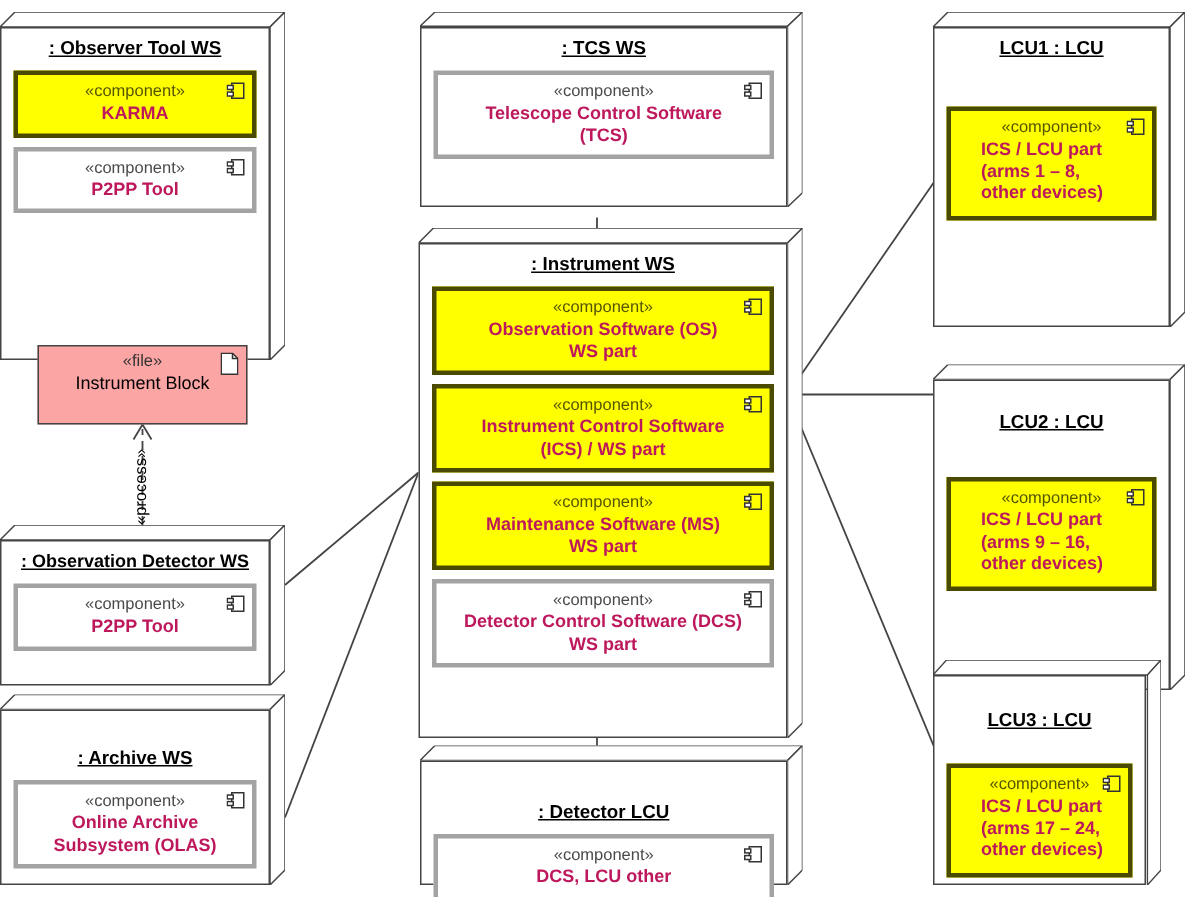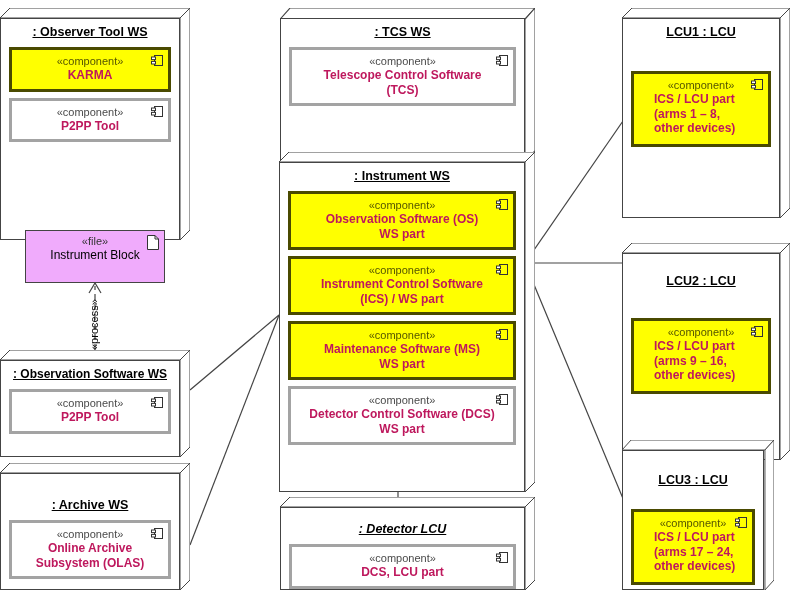--- a/index.html
+++ b/index.html
@@ -93,21 +93,21 @@
     position:absolute;
     right:4px;
     top:4px;
     width:13px;
     height:13px;
   }
   
   .artifact{
     position:absolute;
     border:1px solid #444444;
-    background:#f0abfc;
+    background:#fca5a5;
     box-sizing:border-box;
     text-align:center;
     z-index:3;
     padding-top:4px;
   }
   .artifact .stereo{font-size:11px;color:#333333;}
   .artifact .aname{
     font-size:12px;
     color:#000000;
     line-height:15px;
@@ -186,21 +186,21 @@
           <rect x="3.5" y="1.5" width="8" height="10" fill="none" stroke="#333" stroke-width="1"></rect>
           <rect x="0.5" y="3" width="4" height="2.6" fill="#fff" stroke="#333" stroke-width="1"></rect>
           <rect x="0.5" y="7.4" width="4" height="2.6" fill="#fff" stroke="#333" stroke-width="1"></rect>
         </svg>
         <div class="stereo">«component»</div>
         <div class="cname">P2PP Tool</div>
       </div>
     </div>
   </div>
 
-  <div class="node" style="left:280px;top:8px;width:255px;height:154px;">
+  <div class="node" style="left:280px;top:8px;width:255px;height:130px;">
     <svg class="top" viewBox="0 0 255 137" preserveAspectRatio="none">
       <polygon points="0,10 10,0 255,0 245,10" fill="#ffffff" stroke="#444444" stroke-width="1"></polygon>
       <polygon points="245,10 255,0 255,127 245,137" fill="#ffffff" stroke="#444444" stroke-width="1"></polygon>
     </svg>
     <div class="face"></div>
     <div class="inner">
       <div class="node-title">: TCS WS</div>
       <div class="comp">
         <svg class="cicon" viewBox="0 0 13 13">
           <rect x="3.5" y="1.5" width="8" height="10" fill="none" stroke="#333" stroke-width="1"></rect>
@@ -309,21 +309,21 @@
     </div>
   </div>
 
   <div class="node" style="left:0px;top:350px;width:190px;height:107px;">
     <svg class="top" viewBox="0 0 190 107" preserveAspectRatio="none">
       <polygon points="0,10 10,0 190,0 180,10" fill="#ffffff" stroke="#444444" stroke-width="1"></polygon>
       <polygon points="180,10 190,0 190,97 180,107" fill="#ffffff" stroke="#444444" stroke-width="1"></polygon>
     </svg>
     <div class="face"></div>
     <div class="inner">
-      <div class="node-title" style="font-size:12px;">: Observation Software WS</div>
+      <div class="node-title" style="font-size:12px;">: Observation Detector WS</div>
       <div class="comp">
         <svg class="cicon" viewBox="0 0 13 13">
           <rect x="3.5" y="1.5" width="8" height="10" fill="none" stroke="#333" stroke-width="1"></rect>
           <rect x="0.5" y="3" width="4" height="2.6" fill="#fff" stroke="#333" stroke-width="1"></rect>
           <rect x="0.5" y="7.4" width="4" height="2.6" fill="#fff" stroke="#333" stroke-width="1"></rect>
         </svg>
         <div class="stereo">«component»</div>
         <div class="cname">P2PP Tool</div>
       </div>
     </div>
@@ -350,29 +350,29 @@
     </div>
   </div>
 
   <div class="node" style="left:280px;top:497px;width:255px;height:93px;">
     <svg class="top" viewBox="0 0 255 93" preserveAspectRatio="none">
       <polygon points="0,10 10,0 255,0 245,10" fill="#ffffff" stroke="#444444" stroke-width="1"></polygon>
       <polygon points="245,10 255,0 255,83 245,93" fill="#ffffff" stroke="#444444" stroke-width="1"></polygon>
     </svg>
     <div class="face"></div>
     <div class="inner">
-      <div class="node-title" style="margin-top:8px;font-style:italic;">: Detector LCU</div>
+      <div class="node-title" style="margin-top:20px;">: Detector LCU</div>
       <div class="comp">
         <svg class="cicon" viewBox="0 0 13 13">
           <rect x="3.5" y="1.5" width="8" height="10" fill="none" stroke="#333" stroke-width="1"></rect>
           <rect x="0.5" y="3" width="4" height="2.6" fill="#fff" stroke="#333" stroke-width="1"></rect>
           <rect x="0.5" y="7.4" width="4" height="2.6" fill="#fff" stroke="#333" stroke-width="1"></rect>
         </svg>
         <div class="stereo">«component»</div>
-        <div class="cname">DCS, LCU part</div>
+        <div class="cname">DCS, LCU other</div>
       </div>
     </div>
   </div>
 
   <div class="node" style="left:622px;top:440px;width:152px;height:150px;">
     <svg class="top" viewBox="0 0 168 150" preserveAspectRatio="none">
       <polygon points="0,10 10,0 168,0 158,10" fill="#ffffff" stroke="#444444" stroke-width="1"></polygon>
       <polygon points="158,10 168,0 168,140 158,150" fill="#ffffff" stroke="#444444" stroke-width="1"></polygon>
     </svg>
     <div class="face"></div>

